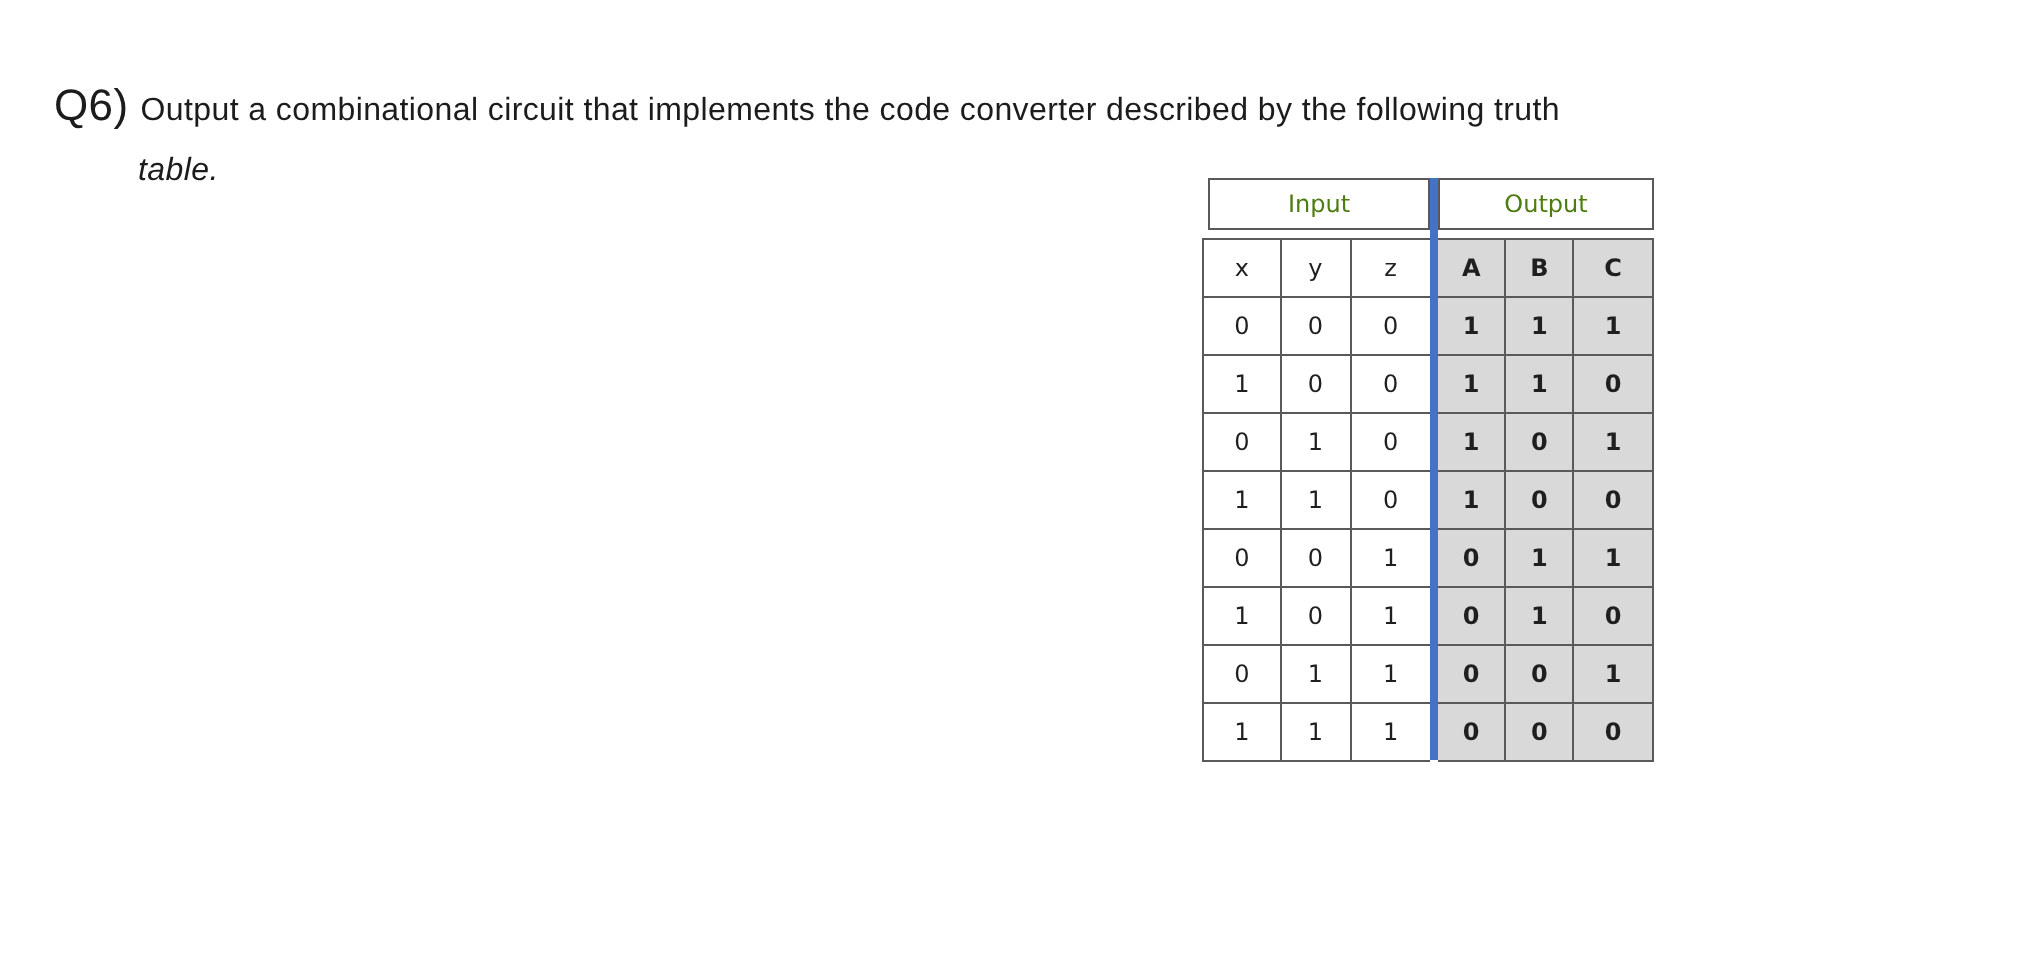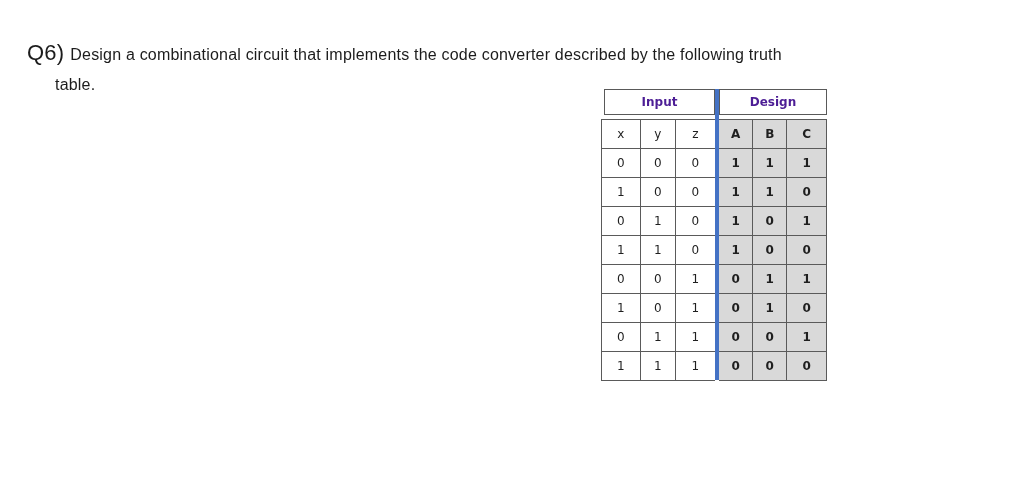--- a/index.html
+++ b/index.html
@@ -23,21 +23,22 @@
     line-height: 30px;
     color: #1c1c1c;
     letter-spacing: 0.2px;
     white-space: nowrap;
   }
   .qnum {
     font-size: 22px;
     margin-right: 6px;
   }
   .qline2 {
-    margin-left: 28px;
+    margin-left: 42px;
+    font-style: italic;
   }
 
   .truth-table {
     position: absolute;
     left: 601px;
     top: 89px;
     width: 226px;
     height: 291px;
     font-family: "DejaVu Sans", sans-serif;
   }
@@ -45,22 +46,22 @@
     position: absolute;
     top: 0;
     height: 26px;
     box-sizing: border-box;
     border: 1px solid #595959;
     background: #ffffff;
     display: flex;
     align-items: center;
     justify-content: center;
     font-size: 12px;
-    font-weight: bold;
-    color: #4c1d95;
+    font-weight: normal;
+    color: #4d7c0f;
   }
   .gh-input  { left: 3px;   width: 111px; }
   .gh-output { left: 118px; width: 108px; }
 
   table.tt {
     position: absolute;
     left: 0;
     top: 30px;
     border-collapse: collapse;
     table-layout: fixed;
@@ -97,27 +98,27 @@
     background: #4472c4;
     z-index: 5;
   }
 </style>
 </head>
 <body>
 
 <div class="page">
 
   <div class="question">
-    <div><span class="qnum">Q6)</span><span>Design a combinational circuit that implements the code converter described by the following truth</span></div>
+    <div><span class="qnum">Q6)</span><span>Output a combinational circuit that implements the code converter described by the following truth</span></div>
     <div class="qline2">table.</div>
   </div>
 
   <div class="truth-table">
     <div class="group-header gh-input">Input</div>
-    <div class="group-header gh-output">Design</div>
+    <div class="group-header gh-output">Output</div>
 
     <table class="tt">
       <colgroup>
         <col style="width:39px">
           <col style="width:35px">
           <col style="width:40px">
         <col style="width:4px">
         <col style="width:34px">
           <col style="width:34px">
           <col style="width:40px">

